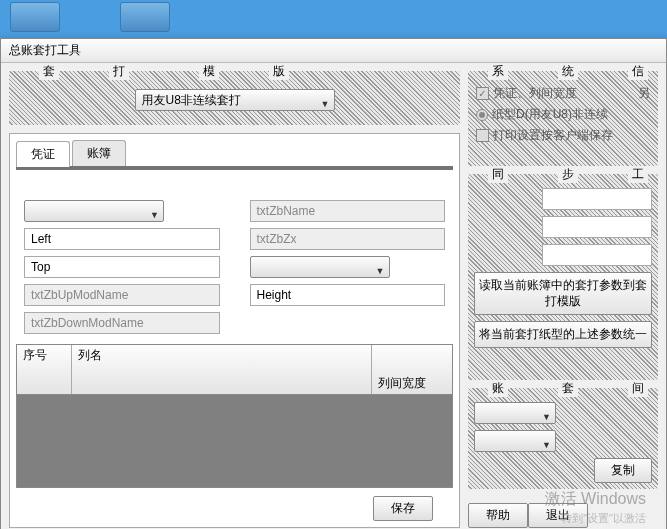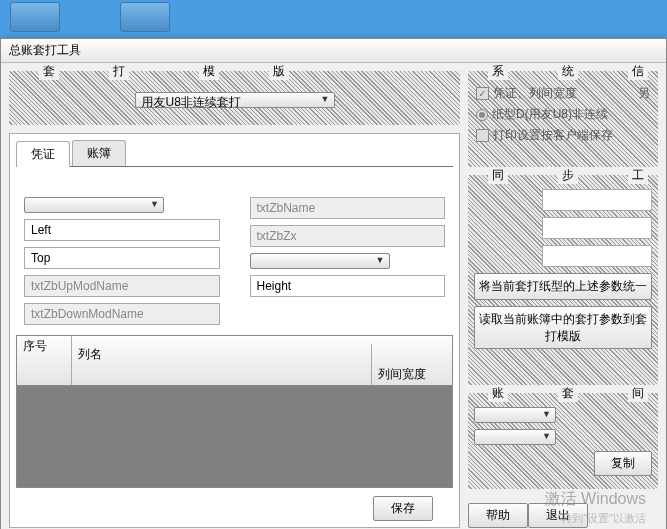--- a/index.html
+++ b/index.html
@@ -11,34 +11,34 @@
 .body-area { display: flex; padding: 8px; gap: 8px; height: calc(100% - 24px); }
 .hatched { background: repeating-linear-gradient(45deg, #e8e8e8 0, #e8e8e8 2px, #999 2px, #999 3px); padding: 10px 6px 6px 6px; position: relative; border-radius: 2px; }
 .group-label { position: absolute; top: -8px; background: #f0f0f0; padding: 0 4px; font-size: 12px; }
 .left-col { flex: 1; display: flex; flex-direction: column; gap: 8px; }
 .right-col { width: 190px; display: flex; flex-direction: column; gap: 8px; }
 .left-top { height: 54px; display: flex; align-items: center; justify-content: center; }
 .left-top .group-label { left: 30px; }
 .left-top .g2 { left: 100px; }
 .left-top .g3 { left: 190px; }
 .left-top .g4 { left: 260px; }
-.select { background: linear-gradient(#fdfdfd,#e0e0e0); border: 1px solid #888; height: 16px; padding: 1px 18px 1px 6px; position: relative; display: inline-flex; align-items: flex-start; border-radius: 2px; }
+.select { background: linear-gradient(#fdfdfd,#e0e0e0); border: 1px solid #888; height: 22px; padding: 1px 18px 1px 6px; position: relative; display: inline-flex; align-items: flex-end; border-radius: 2px; }
 .select::after { content: "▼"; position: absolute; right: 4px; font-size: 9px; color: #333; }
 .left-main { flex: 1; background: #fff; border: 1px solid #aaa; padding: 6px; display: flex; flex-direction: column; }
-.tabs { display: flex; border-bottom: 1px solid #737373; }
+.tabs { display: flex; border-bottom: 4px solid #737373; }
 .tab { padding: 4px 14px; border: 1px solid #aaa; border-bottom: none; margin-right: 2px; background: #e8e8e8; border-radius: 3px 3px 0 0; }
 .tab.active { background: #fff; position: relative; top: 1px; }
 .fields { padding: 14px 8px 10px; display: grid; grid-template-columns: 1fr 1fr; gap: 6px 30px; }
 .fields .col { display: flex; flex-direction: column; gap: 6px; margin-top: 16px; }
 .input { border: 1px solid #aaa; height: 22px; padding: 2px 6px; background: #fff; display: flex; align-items: center; }
 .input.disabled { background: #eee; color: #888; }
 .grid { flex: 1; border: 1px solid #888; display: flex; flex-direction: column; min-height: 140px; }
 .grid-header { display: flex; background: linear-gradient(#fdfdfd,#e4e4e4); border-bottom: 1px solid #888; }
 .gh { border-right: 1px solid #aaa; padding: 2px 6px; text-align: left; }
-.gh1 { width: 55px; } .gh2 { flex:1;margin-top:8px; } .gh3 { width: 80px; border-right: none; margin-top: 28px; }
+.gh1 { width: 55px; } .gh2 { flex:1; } .gh3 { width: 80px; border-right: none; margin-top: 28px; }
 .grid-body { flex:1; background: #808080; }
 .save-row { display: flex; justify-content: flex-end; padding: 8px 20px 0; }
 .btn { background: linear-gradient(#fdfdfd,#e0e0e0); border: 1px solid #888; padding: 3px 16px; border-radius: 2px; min-width: 60px; text-align: center; }
 .right-top { height: 96px; }
 .right-top .group-label { left: 20px; }
 .right-top .g2 { left: 90px; }
 .right-top .g3 { left: 160px; }
 .chk-row { display: flex; align-items: center; gap: 4px; margin: 4px 2px; font-size: 12px; color: #555; }
 .chk { width: 13px; height: 13px; border: 1px solid #888; background: #ddd; display: inline-flex; align-items: center; justify-content: center; font-size: 10px; color: #777; }
 .radio { width: 12px; height: 12px; border: 1px solid #888; border-radius: 50%; background: #ddd; display:inline-flex; align-items:center; justify-content:center; }
@@ -166,22 +166,22 @@
         </div>
       </div>
 
       <div class="hatched right-mid">
         <span class="group-label">同</span>
         <span class="group-label g2">步</span>
         <span class="group-label g3">工</span>
         <div class="stretch-input"></div>
         <div class="stretch-input"></div>
         <div class="stretch-input"></div>
+        <div class="wide-btn"><span>读取当前账簿中的套打参数到套打模版</span></div>
         <div class="wide-btn"><span>将当前套打纸型的上述参数统一</span></div>
-        <div class="wide-btn"><span>读取当前账簿中的套打参数到套打模版</span></div>
       </div>
 
       <div class="hatched right-bot">
         <span class="group-label">账</span>
         <span class="group-label g2">套</span>
         <span class="group-label g3">间</span>
         <div class="select mini-select"></div>
         <div class="select mini-select"></div>
         <div style="display:flex; justify-content:flex-end;align-items:center;">
           <div class="btn" style="min-width:50px"><span>复制</span></div>

